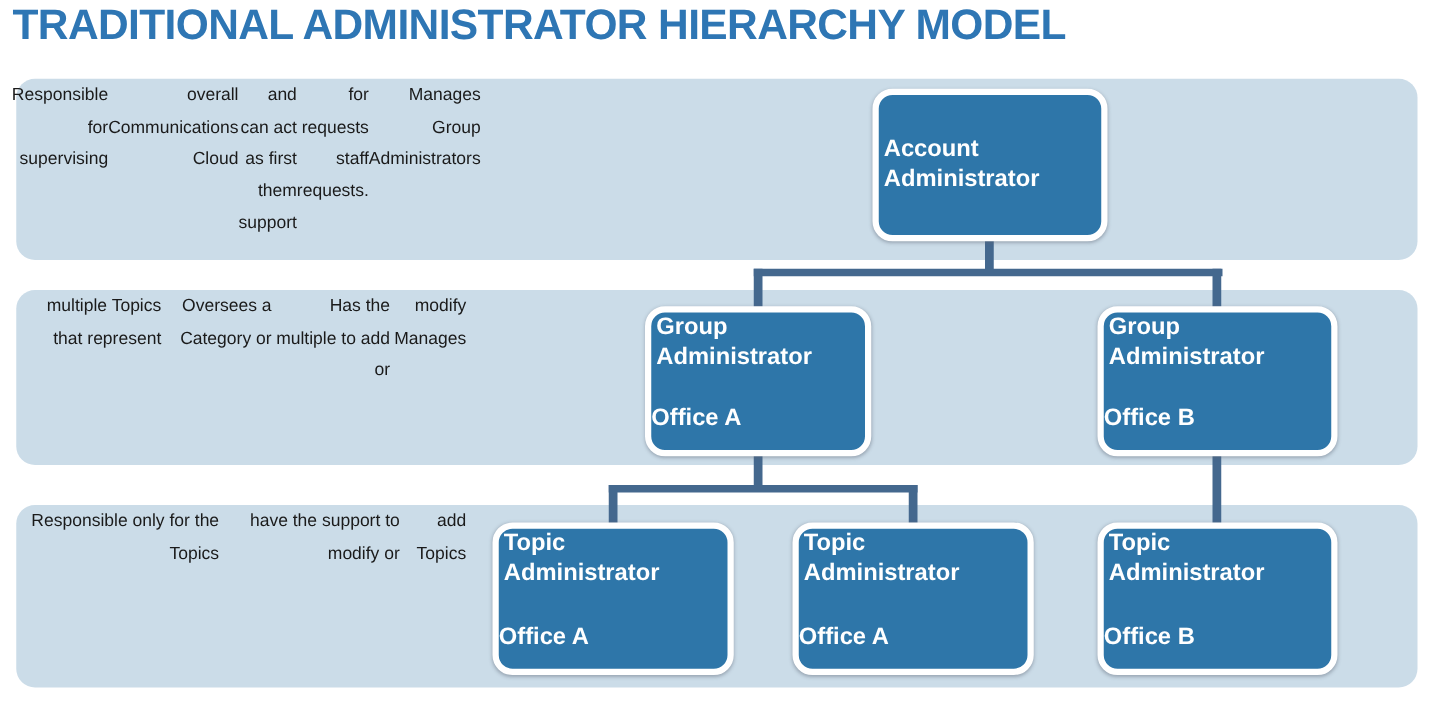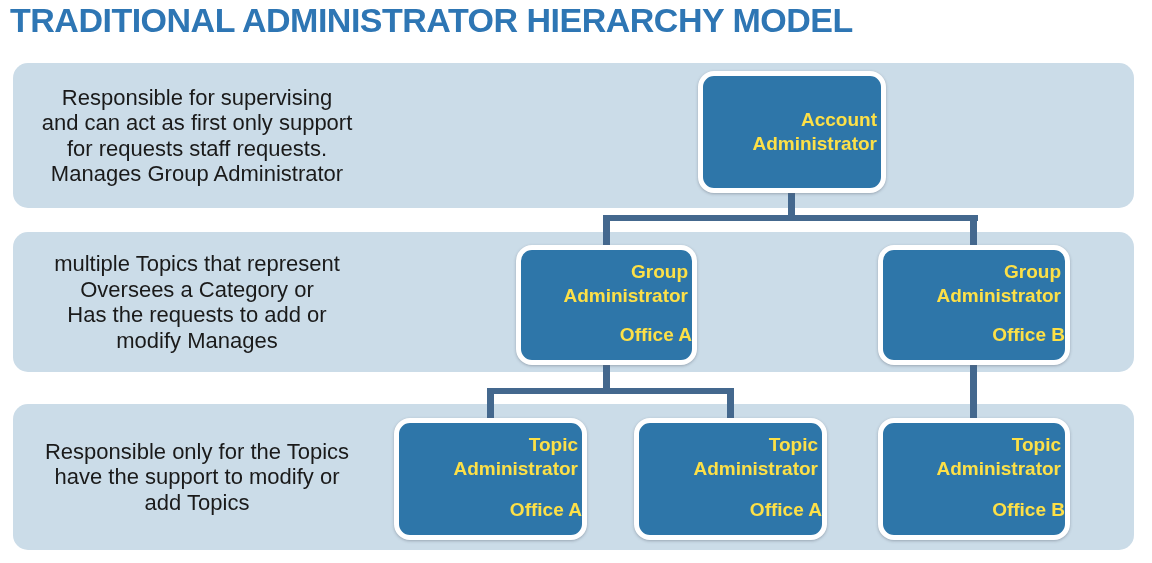--- a/index.html
+++ b/index.html
@@ -37,25 +37,24 @@
   #band2 { top: 232px; height: 140px; }
   #band3 { top: 404px; height: 146px; }
 
   .band-text {
     position: absolute;
     left: 8px;
     top: 0;
     width: 352px;
     height: 100%;
     display: flex;
-    flex-direction: column;
     justify-content: center;
-    text-align: center;
+    text-align: right;
     color: var(--c-body_text, #1A1A1A);
-    font-size: 22px;
+    font-size: 14px;
     line-height: 25.5px;
   }
 
   
   .conn {
     position: absolute;
     background: var(--c-connector, #44688E);
   }
   #c-acct-stub { left: 788px; top: 190px; width: 7px;   height: 28px; }
   #c-l1-h      { left: 603px; top: 215px; width: 375px; height: 6px;  }
@@ -68,28 +67,28 @@
   #c-gB-line   { left: 970px; top: 362px; width: 7px;   height: 57px; }
 
   
   .node {
     position: absolute;
     box-sizing: border-box;
     background: var(--c-node_fill, #2E76A9);
     border: 5px solid #ffffff;
     border-radius: 16px;
     box-shadow: 0 1px 3px rgba(90,100,115,0.45);
-    color: #fde047;
+    color: #ffffff;
     font-size: 19px;
     font-weight: 700;
-    text-align: right;
+    text-align: left;
     display: flex;
     flex-direction: column;
   }
-  .node .role   { margin-top: 10px; line-height: 24px; padding: 0 4px; }
+  .node .role   { line-height: 24px; padding: 0 4px; }
   .node .office { margin-top: auto; margin-bottom: 13px; line-height: 24px; }
   .node .office:empty { display: none; }
   .node.solo { justify-content: center; }
   .node.solo .role { margin-top: 0; }
 
   #n-account { left: 698px; top: 71px;  width: 188px; height: 122px; }
   #n-groupA  { left: 516px; top: 245px; width: 181px; height: 120px; }
   #n-groupB  { left: 878px; top: 245px; width: 192px; height: 120px; }
   #n-topicA1 { left: 394px; top: 418px; width: 193px; height: 122px; }
   #n-topicA2 { left: 634px; top: 418px; width: 193px; height: 122px; }
@@ -98,31 +97,32 @@
 </head>
 <body>
 
 <div class="stage">
 
   <div class="page-title">TRADITIONAL ADMINISTRATOR HIERARCHY MODEL</div>
 
   <div class="band" id="band1">
     <div class="band-text">
       <div>Responsible for supervising</div>
-      <div>and can act as first only support</div>
+      <div>overall Communications Cloud</div>
+      <div>and can act as first them support</div>
       <div>for requests staff requests.</div>
-      <div>Manages Group Administrator</div>
+      <div>Manages Group Administrators</div>
     </div>
   </div>
 
   <div class="band" id="band2">
     <div class="band-text">
       <div>multiple Topics that represent</div>
       <div>Oversees a Category or</div>
-      <div>Has the requests to add or</div>
+      <div>Has the multiple to add or</div>
       <div>modify Manages</div>
     </div>
   </div>
 
   <div class="band" id="band3">
     <div class="band-text">
       <div>Responsible only for the Topics</div>
       <div>have the support to modify or</div>
       <div>add Topics</div>
     </div>

